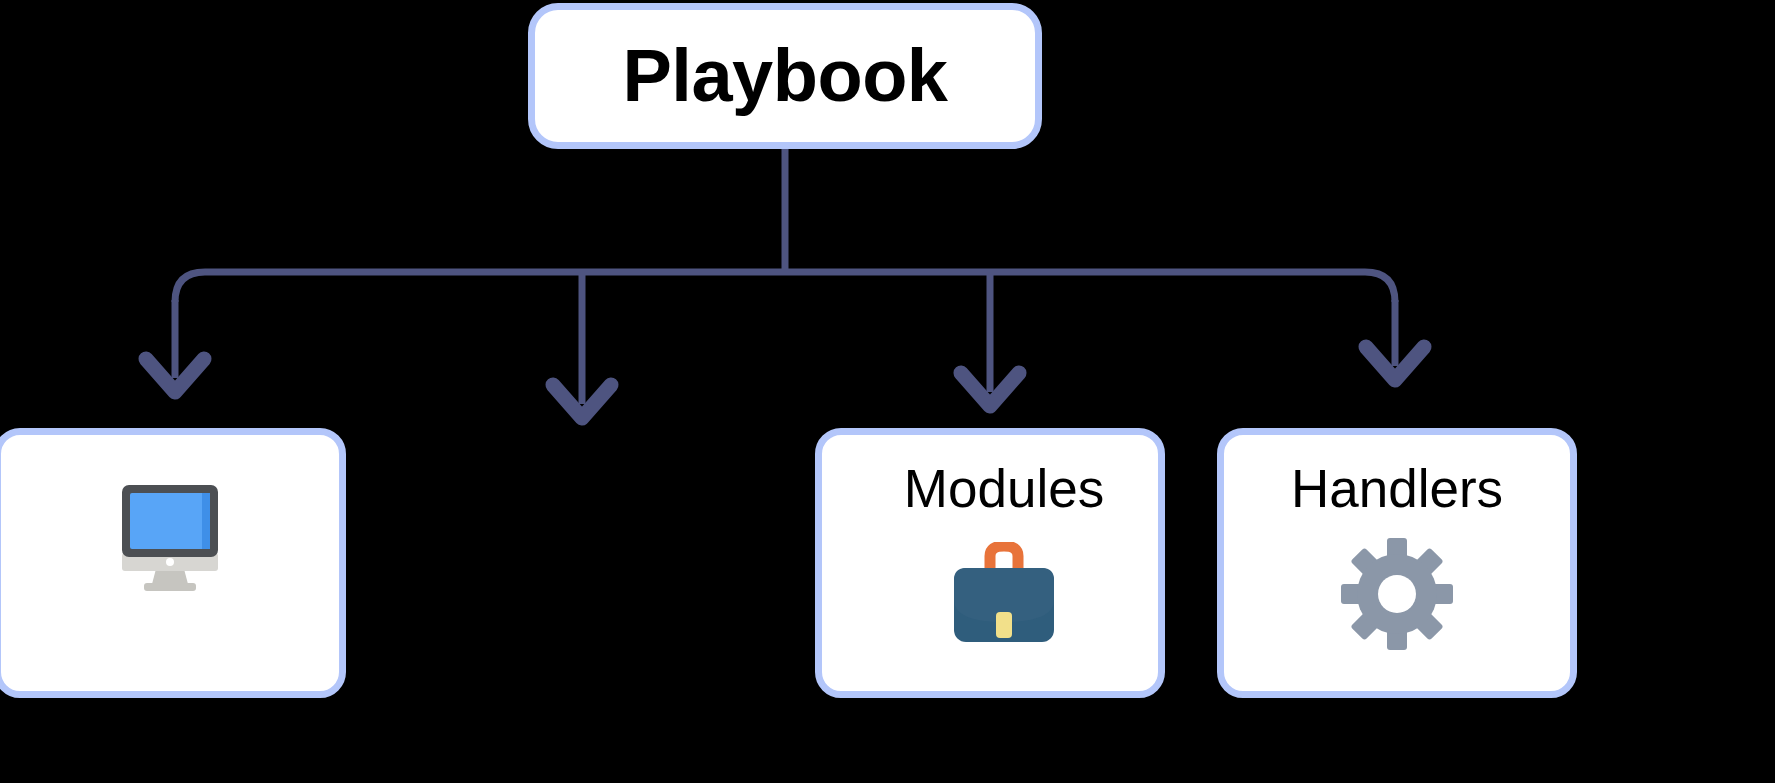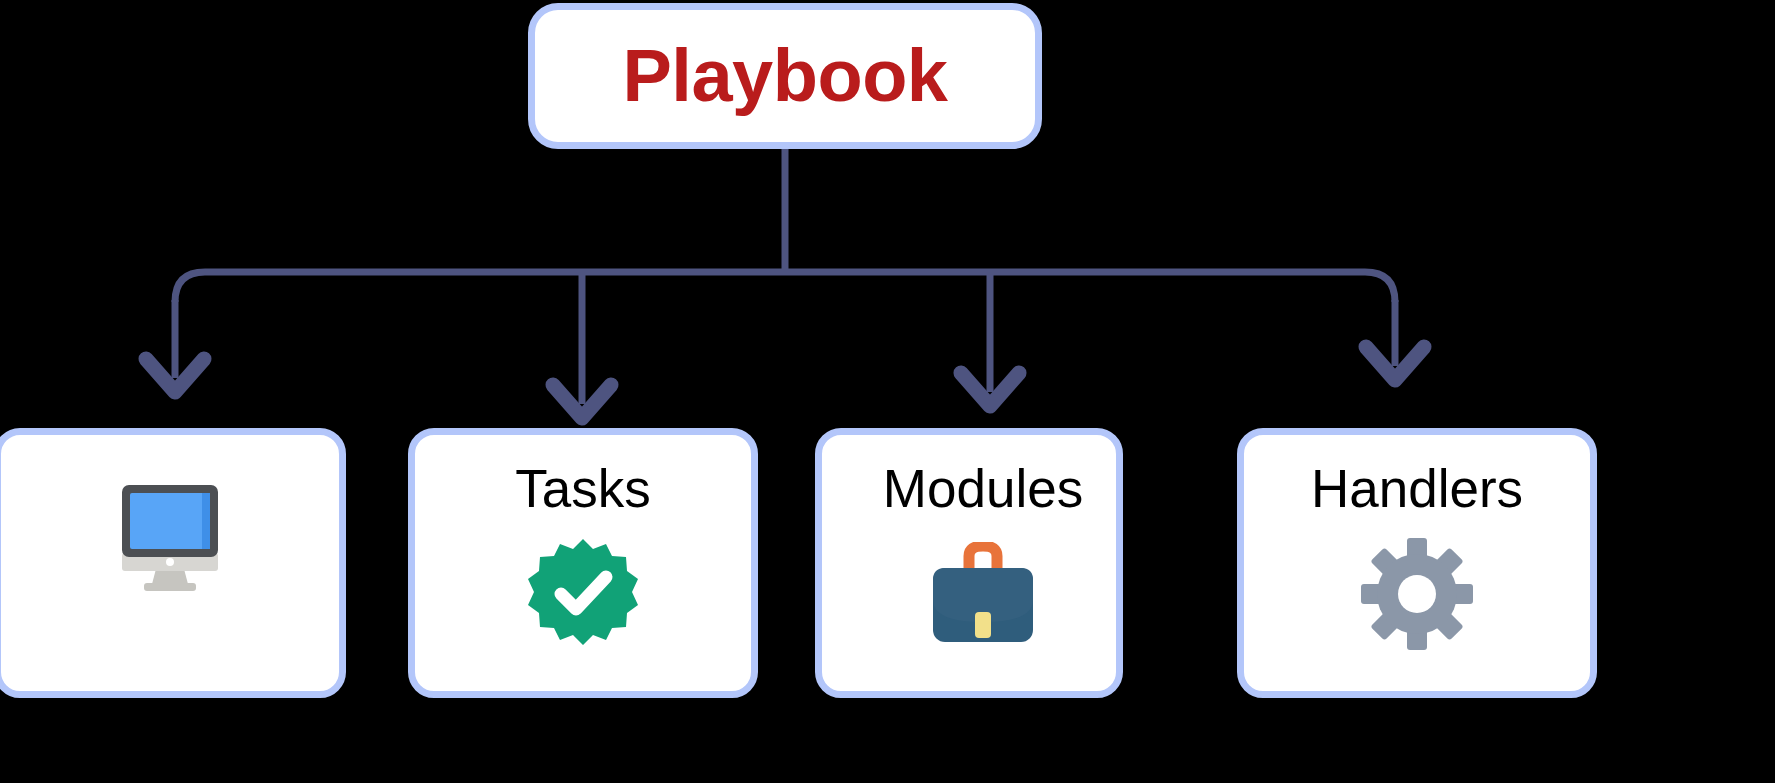--- a/index.html
+++ b/index.html
@@ -46,42 +46,42 @@
     left: 528px;
     top: 3px;
     width: 514px;
     height: 146px;
     justify-content: center;
     border-radius: 30px;
   }
   .node-root .node-title {
     font-size: 74px;
     font-weight: 700;
-    color: #b91c1c;
+    color: #000000;
     line-height: 1;
     letter-spacing: -0.5px;
   }
 
   .node-leaf {
     top: 428px;
     width: 350px;
     height: 270px;
     padding-top: 26px;
   }
   .node-leaf .node-title {
     font-size: 53px;
     font-weight: 400;
     color: #000000;
     line-height: 1.05;
     white-space: nowrap;
   }
   .leaf-1 { left: -6px;   width: 352px; }
   .leaf-2 { left: 408px;  width: 350px; }
-  .leaf-3 { left: 815px;  width: 308px; padding-left: 28px; }
-  .leaf-4 { left: 1217px; width: 360px; margin-left: 20px; }
+  .leaf-3 { left: 815px;  width: 350px; padding-left: 28px; }
+  .leaf-4 { left: 1217px; width: 360px; }
 
   .icon-wrap {
     margin-top: 18px;
     width: 118px;
     height: 118px;
     display: flex;
     align-items: center;
     justify-content: center;
   }
   .icon-wrap svg { display: block; }
@@ -125,33 +125,20 @@
         <rect x="8" y="70" width="96" height="18" rx="3" fill="#d7d6d2"></rect>
         <circle cx="56" cy="79" r="4" fill="#ffffff"></circle>
 
         <rect x="8" y="2" width="96" height="72" rx="7" fill="#4c4f53"></rect>
         <rect x="16" y="10" width="80" height="56" rx="2" fill="#58a5f7"></rect>
         <rect x="88" y="10" width="8" height="56" fill="#3f8fe8"></rect>
       </svg>
     </div>
   </div>
 
-  <div class="node node-leaf leaf-2">
-    <div class="node-title">Tasks</div>
-    <div class="icon-wrap">
-      <svg width="112" height="112" viewBox="0 0 112 112">
-        <path fill="#11a277" d="
-          M56 1 L66 11 L79 6 L85 18 L99 19 L100 33 L111 41 L105 54
-          L111 67 L100 75 L99 89 L85 90 L79 102 L66 97 L56 107 L46 97
-          L33 102 L27 90 L13 89 L12 75 L1 67 L7 54 L1 41 L12 33
-          L13 19 L27 18 L33 6 L46 11 Z"></path>
-        <path d="M34 56 L49 71 L79 39" fill="none" stroke="#ffffff" stroke-width="13" stroke-linecap="round" stroke-linejoin="round"></path>
-      </svg>
-    </div>
-  </div>
 
   <div class="node node-leaf leaf-3">
     <div class="node-title">Modules</div>
     <div class="icon-wrap">
       <svg width="116" height="104" viewBox="0 0 116 104">
 
         <path d="M44 28 L44 14 Q44 4 58 4 Q72 4 72 14 L72 28" fill="none" stroke="#e8733a" stroke-width="11" stroke-linejoin="round"></path>
 
         <rect x="8" y="26" width="100" height="74" rx="12" fill="#2f5d7c"></rect>
 

